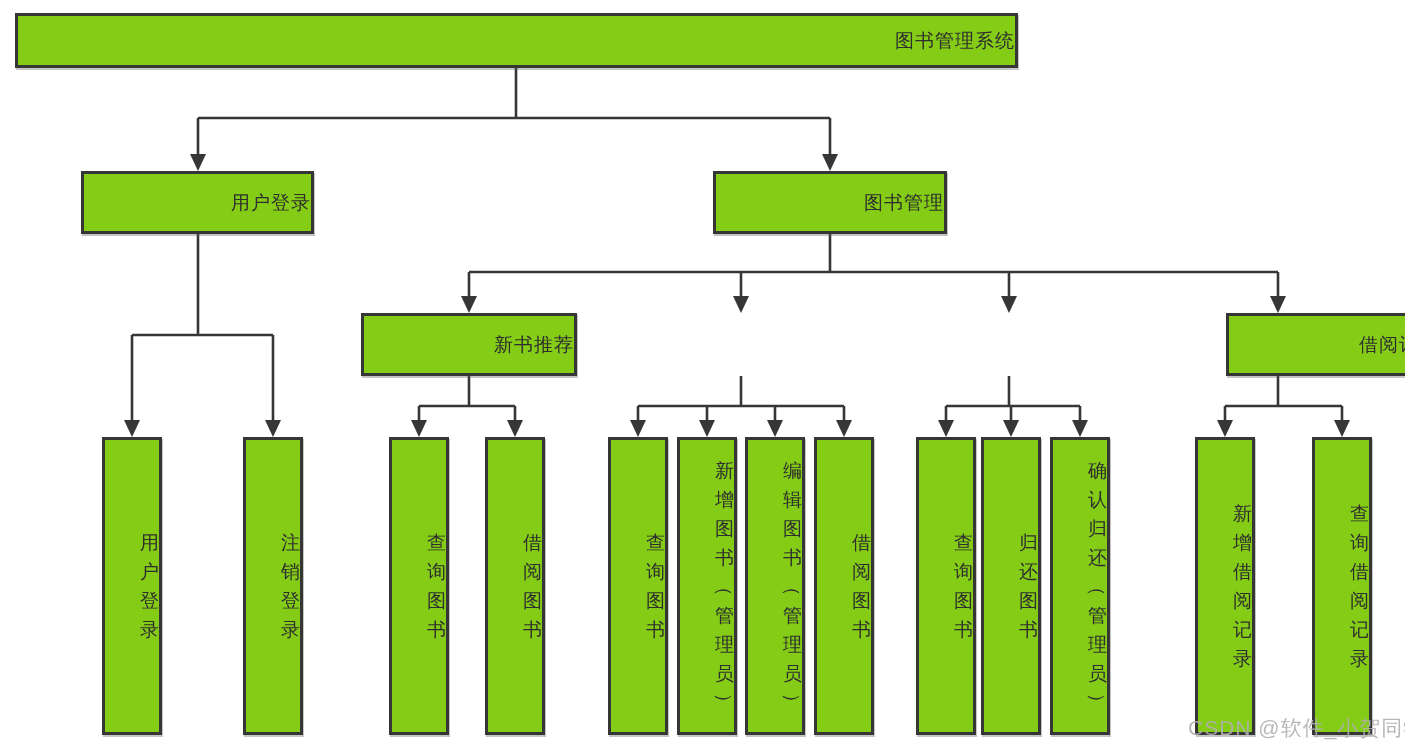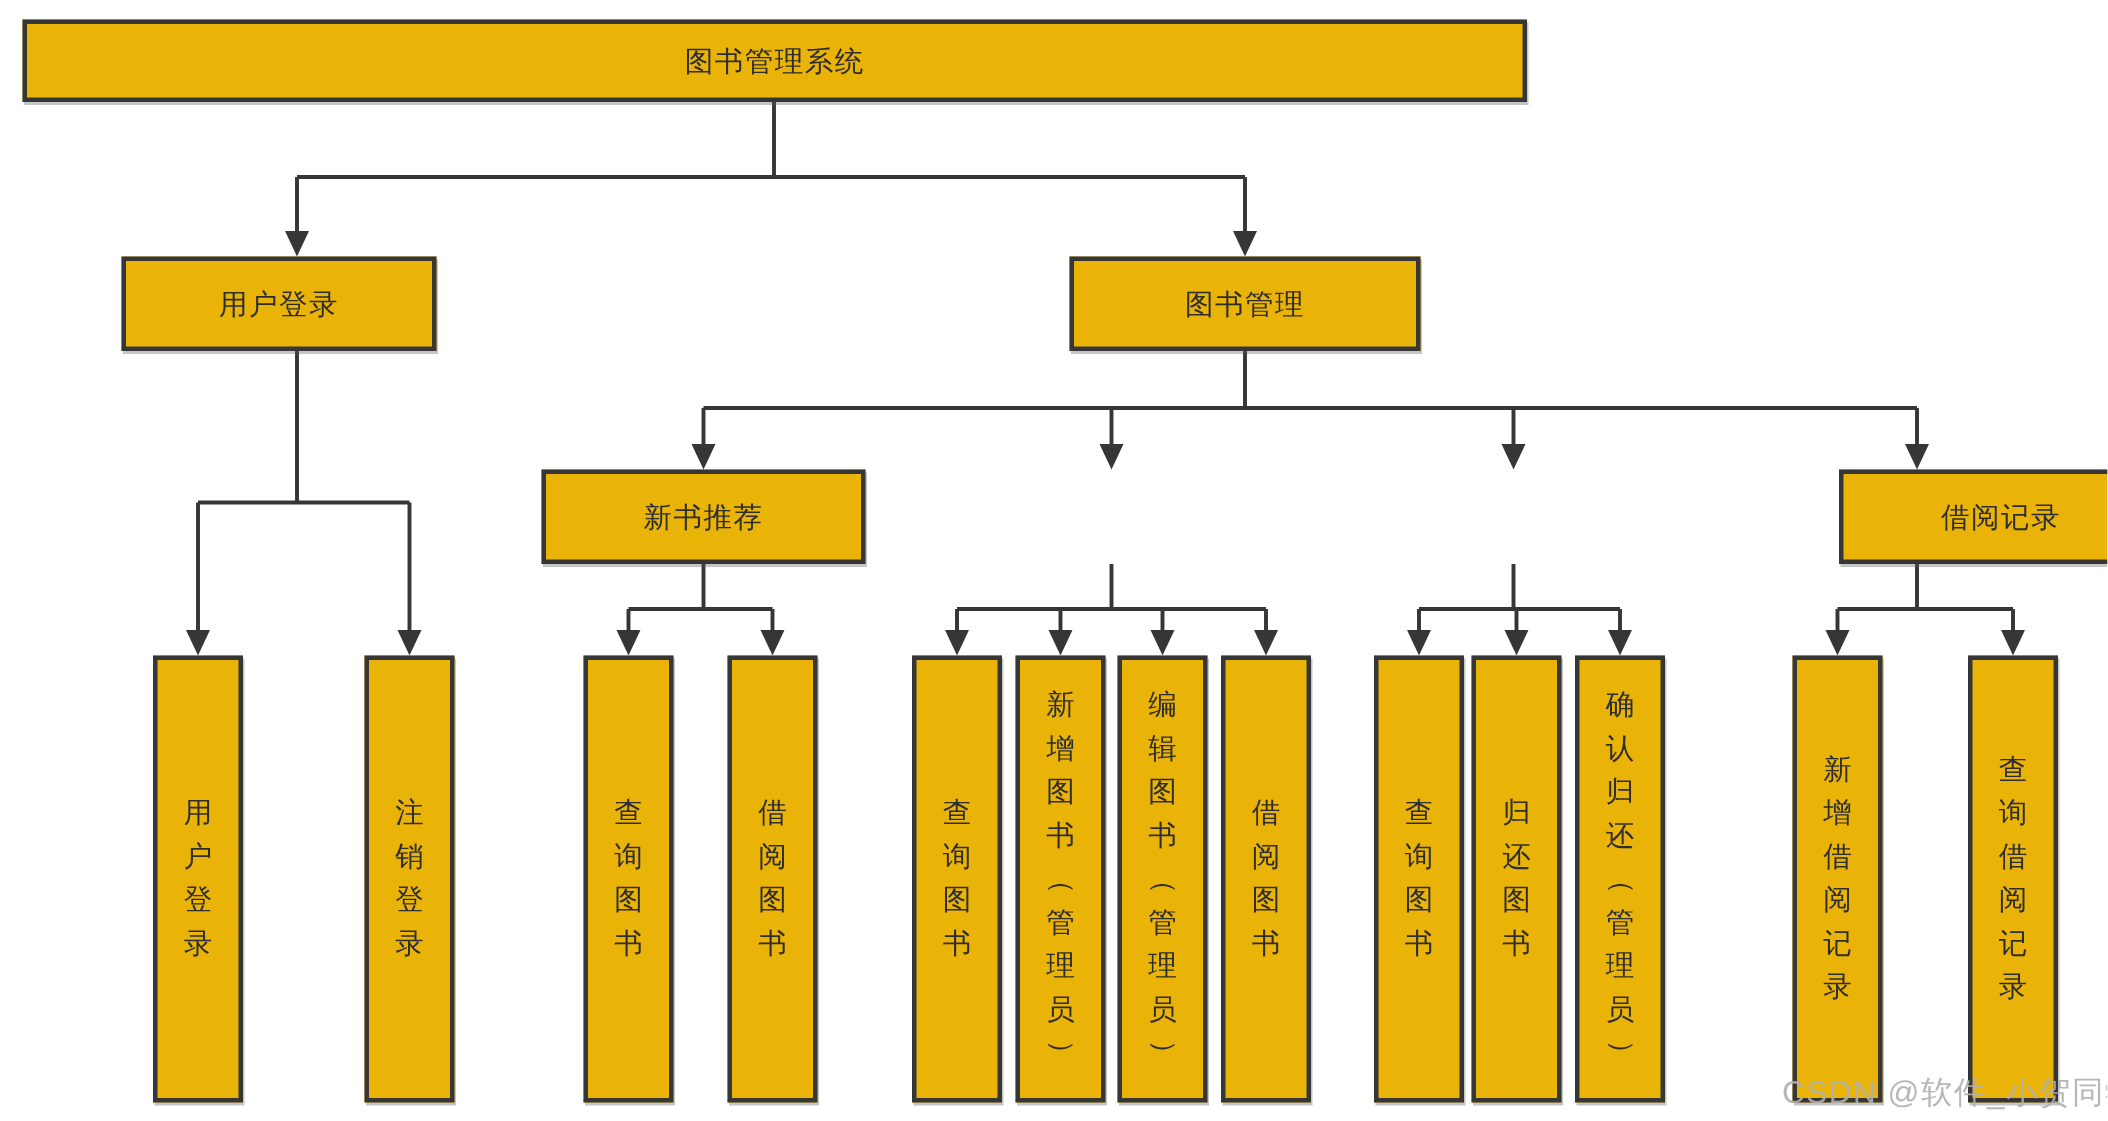--- a/index.html
+++ b/index.html
@@ -16,26 +16,26 @@
   }
   #wires {
     position: absolute;
     left: 0; top: 0;
     width: 1405px; height: 747px;
     pointer-events: none;
   }
   .node {
     position: absolute;
     box-sizing: border-box;
-    background: #eab308;
+    background: #84cc16;
     border: 3px solid #363636;
     box-shadow: 1px 2px 0 rgba(90,90,90,0.35);
     display: flex;
     align-items: center;
-    justify-content: center;
+    justify-content: flex-end;
     color: #2e2e2e;
   }
   .hnode {
     font-size: 19px;
     letter-spacing: 1px;
     white-space: nowrap;
   }
   
   .vnode {
     width: 60px;
@@ -50,21 +50,21 @@
     text-align: center;
     font-size: 19px;
     color: #2e2e2e;
   }
   .vlabel .vchar.rot {
     transform: rotate(90deg);
   }
   
   .n-root  { left: 15px;  top: 13px;  width: 1003px; height: 55px; }
   
-  .n-l2a   { left: 81px;  top: 171px; width: 210px; height: 63px; }
+  .n-l2a   { left: 81px;  top: 171px; width: 233px; height: 63px; }
   .n-l2b   { left: 713px; top: 171px; width: 234px; height: 63px; }
   
   .n-l3    { top: 313px; width: 216px; height: 63px; }
   .n-l3a   { left: 361px; }
   .n-l3b   { left: 633px; }
   .n-l3c   { left: 901px; }
   .n-l3d   { left: 1226px; }
   
   .c1  { left: 102px; }
   .c2  { left: 243px; }

